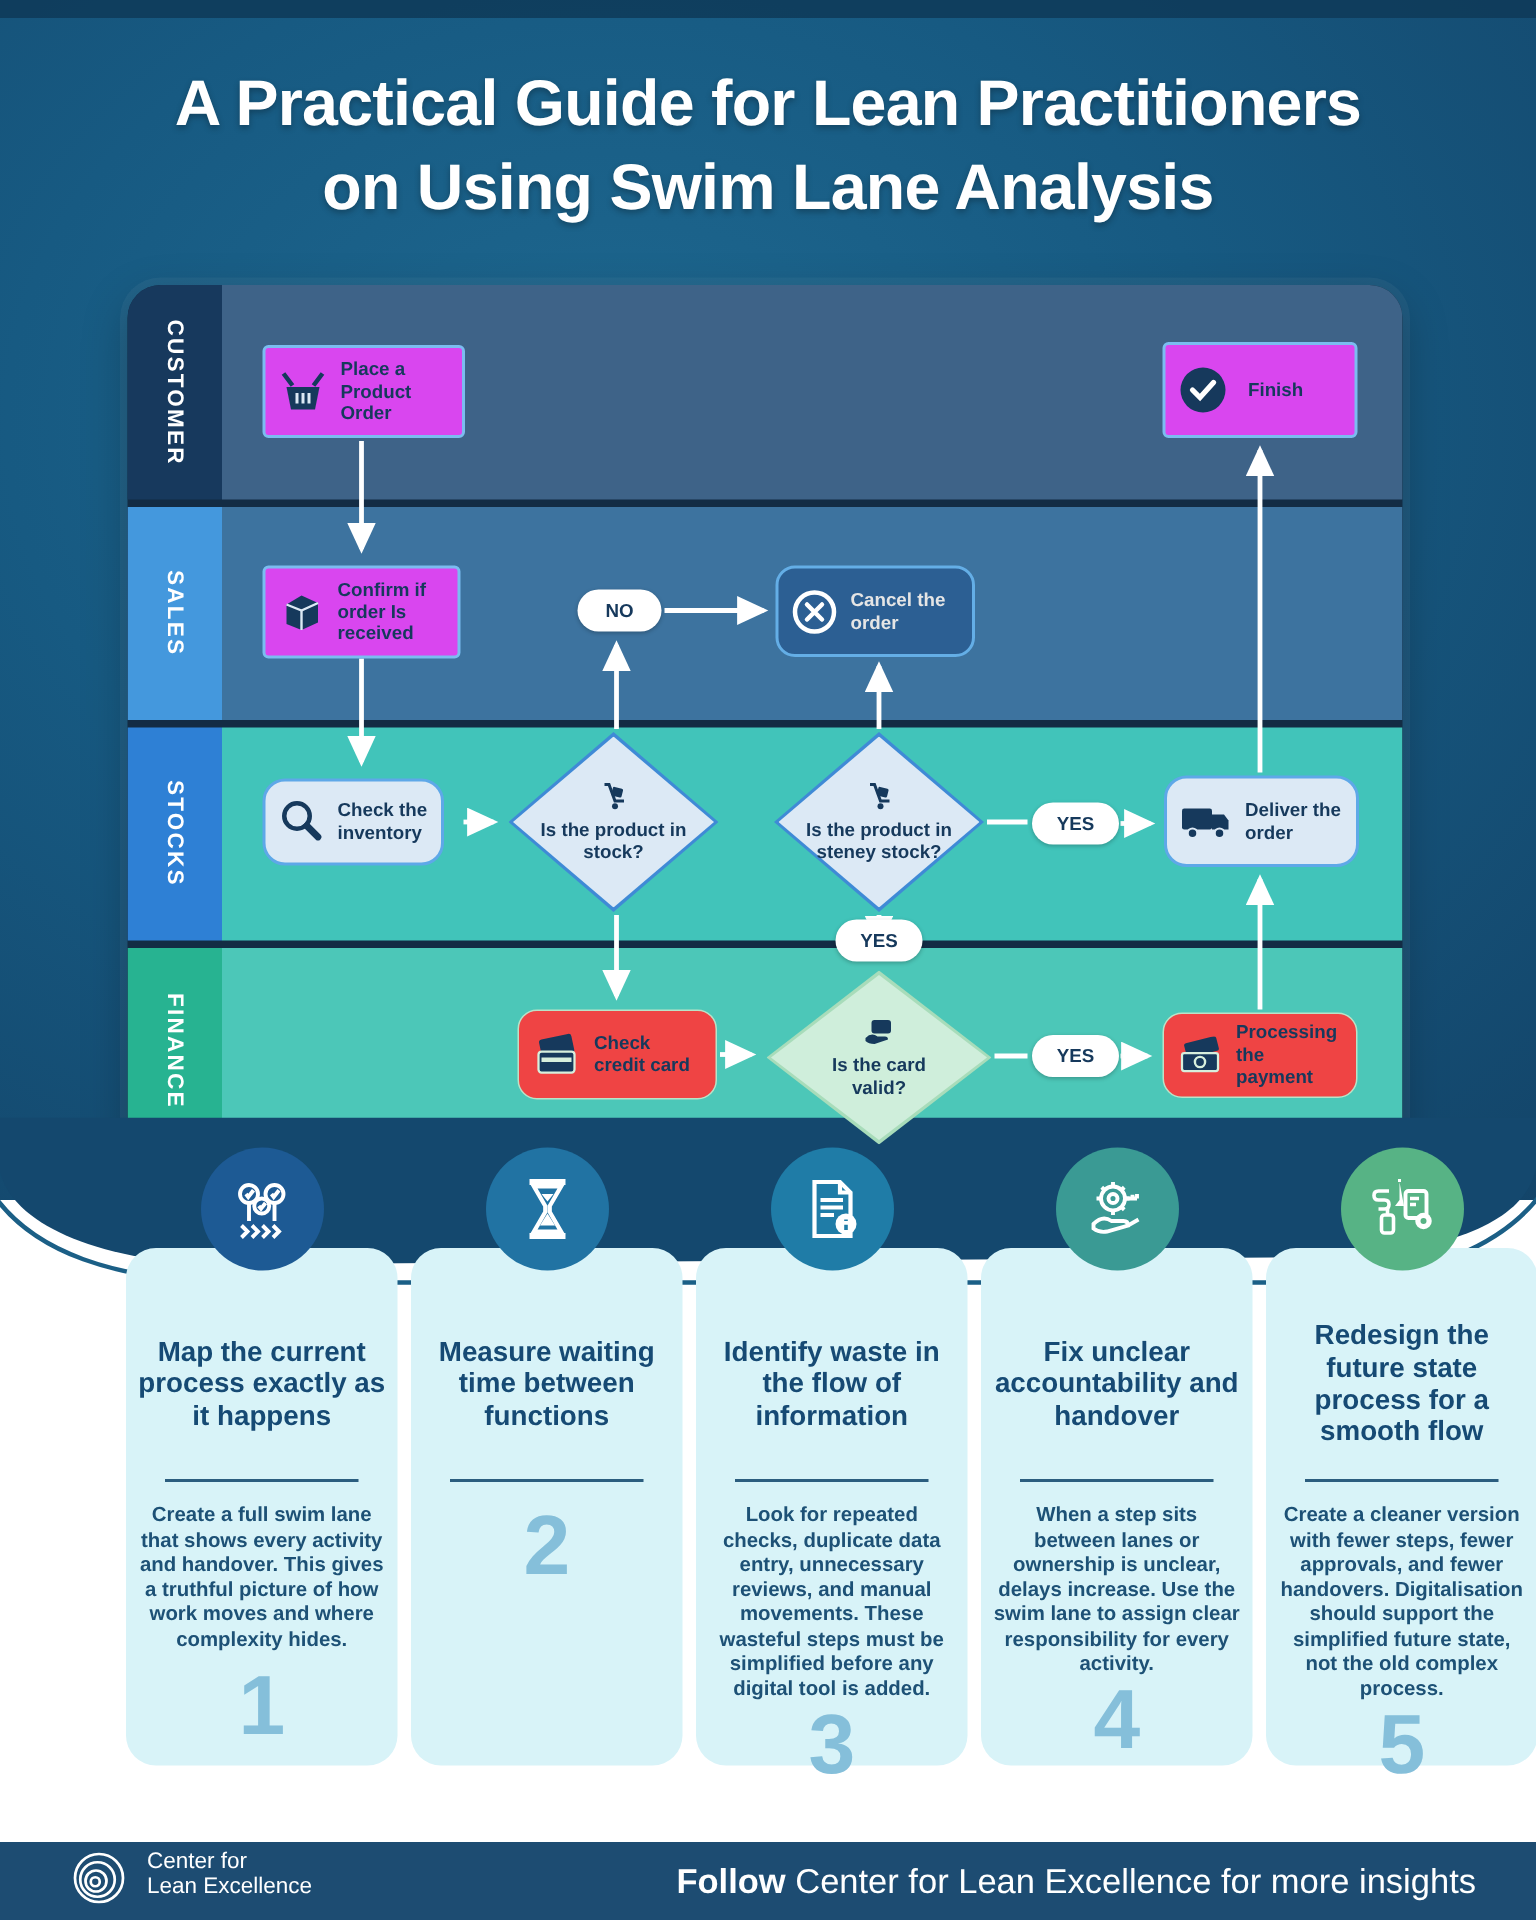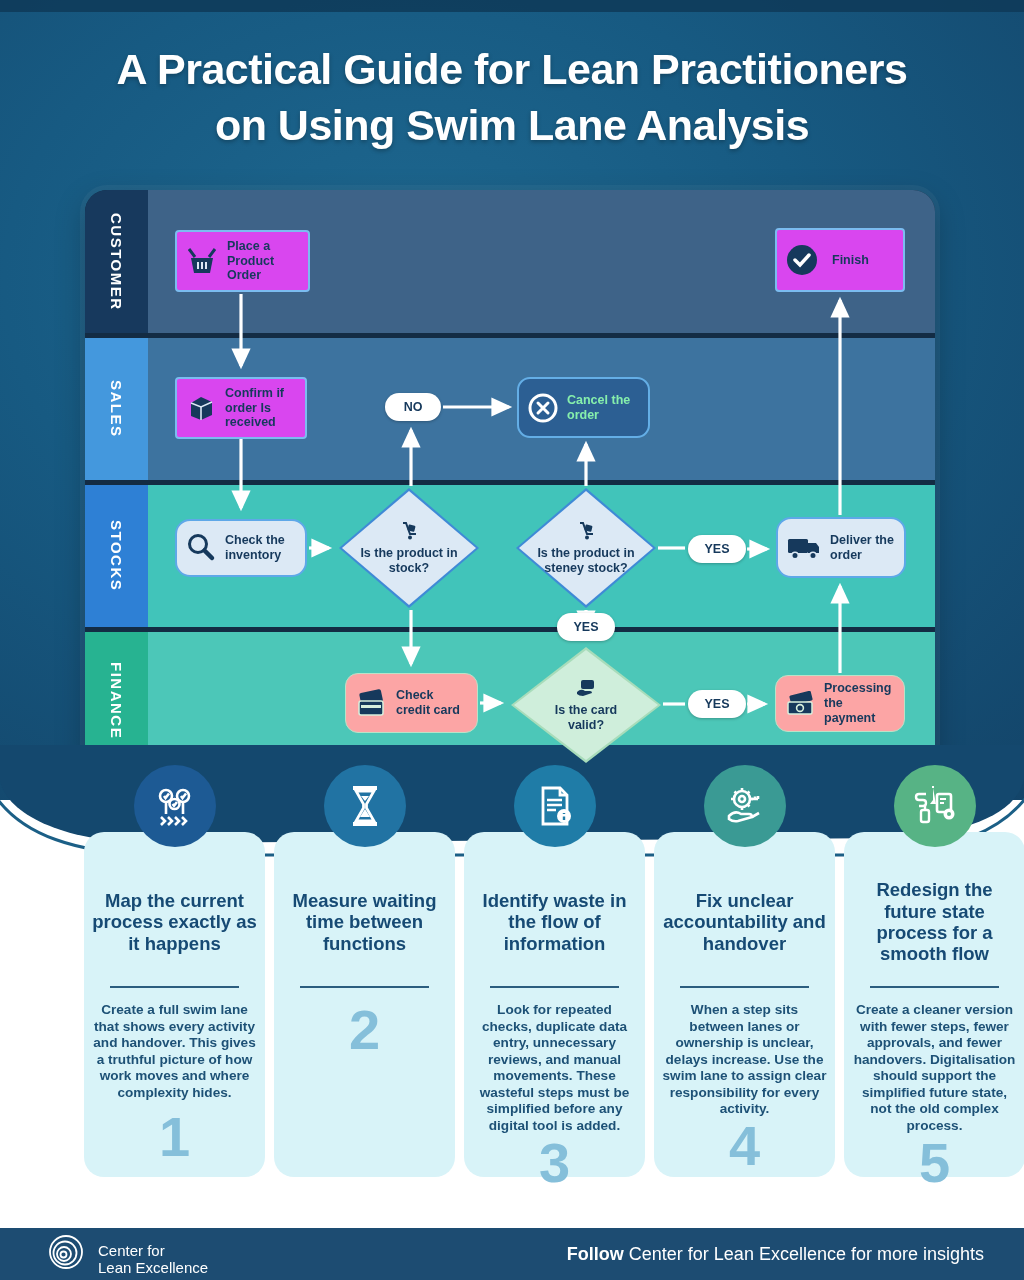--- a/index.html
+++ b/index.html
@@ -18,22 +18,22 @@
     overflow:hidden;background:#132c44;box-shadow:0 0 0 5px rgba(255,255,255,.045), 0 10px 30px rgba(0,0,0,.25);}
   .lane{position:absolute;left:0;width:850px;display:flex;}
   .lane-label{width:63px;flex:0 0 63px;display:flex;align-items:center;justify-content:center;}
   .lane-label span{writing-mode:vertical-lr;color:#fff;font-weight:bold;font-size:15px;letter-spacing:1.5px;}
   .lane-body{flex:1;}
   .arrows{position:absolute;left:0;top:0;z-index:2;}
   .node{position:absolute;z-index:3;box-sizing:border-box;display:flex;align-items:center;gap:8px;
     padding:6px 8px;font-size:12.5px;font-weight:bold;color:#16395c;line-height:1.18;}
   .n-light{background:#d946ef;border:2px solid #7bbcf0;border-radius:4px;}
   .n-round{background:#dce9f5;border:2px solid #5ea8e8;border-radius:15px;}
-  .n-dark{background:#2c5f93;border:2px solid #64aee6;border-radius:13px;color:#86efac;}
-  .n-green{background:#fca5a5;border:1px solid #b9e3c8;border-radius:13px;}
+  .n-dark{background:#2c5f93;border:2px solid #64aee6;border-radius:13px;color:#e5e5e5;}
+  .n-green{background:#ef4444;border:1px solid #b9e3c8;border-radius:13px;}
   .node .ic{flex:0 0 auto;display:flex;align-items:center;justify-content:center;}
   .pill{position:absolute;z-index:4;background:#ffffff;border-radius:999px;color:#16395c;
     font-size:12.5px;font-weight:bold;display:flex;align-items:center;justify-content:center;
     box-shadow:0 1px 3px rgba(0,0,0,.25);}
   .diamond{position:absolute;z-index:3;}
   .dshape{position:absolute;inset:0;}
   .dshape::before{content:"";position:absolute;inset:0;background:#3f8ad6;
     clip-path:polygon(50% 0,100% 50%,50% 100%,0 50%);}
   .dshape::after{content:"";position:absolute;inset:3px;background:#dce9f5;
     clip-path:polygon(50% 0,100% 50%,50% 100%,0 50%);}
@@ -55,23 +55,23 @@
   .card-divider{width:78%;border-top:2px solid #2b5d7f;margin:8px 0 14px 0;}
   .card-body{flex:1;text-align:center;color:#1d5176;font-weight:bold;font-size:13.6px;line-height:1.22;}
   .card-num{color:#85bfda;font-weight:bold;font-size:56px;line-height:1;}
   .step-icon{position:absolute;top:-67px;width:82px;height:82px;border-radius:50%;z-index:4;
     display:flex;align-items:center;justify-content:center;}
   .card{position:relative;}
 
   
   .footer{position:absolute;left:0;top:1228px;width:1024px;height:52px;background:#1d4c72;
     display:flex;align-items:center;justify-content:space-between;box-sizing:border-box;padding:0 40px 0 46px;}
-  .brand{display:flex;align-items:flex-end;gap:12px;color:#fff;}
+  .brand{display:flex;align-items:flex-start;gap:12px;color:#fff;}
   .brand-name{font-size:15px;line-height:1.15;}
-  .follow{color:#fff;font-size:18px;}
+  .follow{color:#fff;font-size:23px;}
   .follow b{font-weight:bold;}
 </style>
 </head>
 <body>
 
 <div class="page">
 
   <div class="title">
     <div>A Practical Guide for Lean Practitioners</div>
     <div>on Using Swim Lane Analysis</div>
@@ -167,21 +167,21 @@
     <div class="node n-dark" style="left:432px;top:187px;width:133px;height:61px;">
       <span class="ic">
         <svg width="32" height="32" viewBox="0 0 32 32">
             <circle cx="16" cy="16" r="13" stroke="#ffffff" stroke-width="3" fill="none"></circle>
             <path d="M11 11 L21 21 M21 11 L11 21" stroke="#ffffff" stroke-width="3" stroke-linecap="round"></path>
           </svg>
       </span>
       <span>Cancel the order</span>
     </div>
 
-    <div class="node n-round" style="left:90px;top:329px;width:132px;height:58px;align-items:center;">
+    <div class="node n-round" style="left:90px;top:329px;width:121px;height:58px;align-items:center;">
       <span class="ic">
         <svg width="32" height="32" viewBox="0 0 32 32">
             <circle cx="13" cy="12" r="8.5" stroke="#16395c" stroke-width="3" fill="none"></circle>
             <path d="M19.5 18.5 L27 26" stroke="#16395c" stroke-width="4.5" stroke-linecap="round"></path>
           </svg>
       </span>
       <span>Check the inventory</span>
     </div>
 
     <div class="diamond" style="left:431px;top:298px;width:140px;height:120px;">

